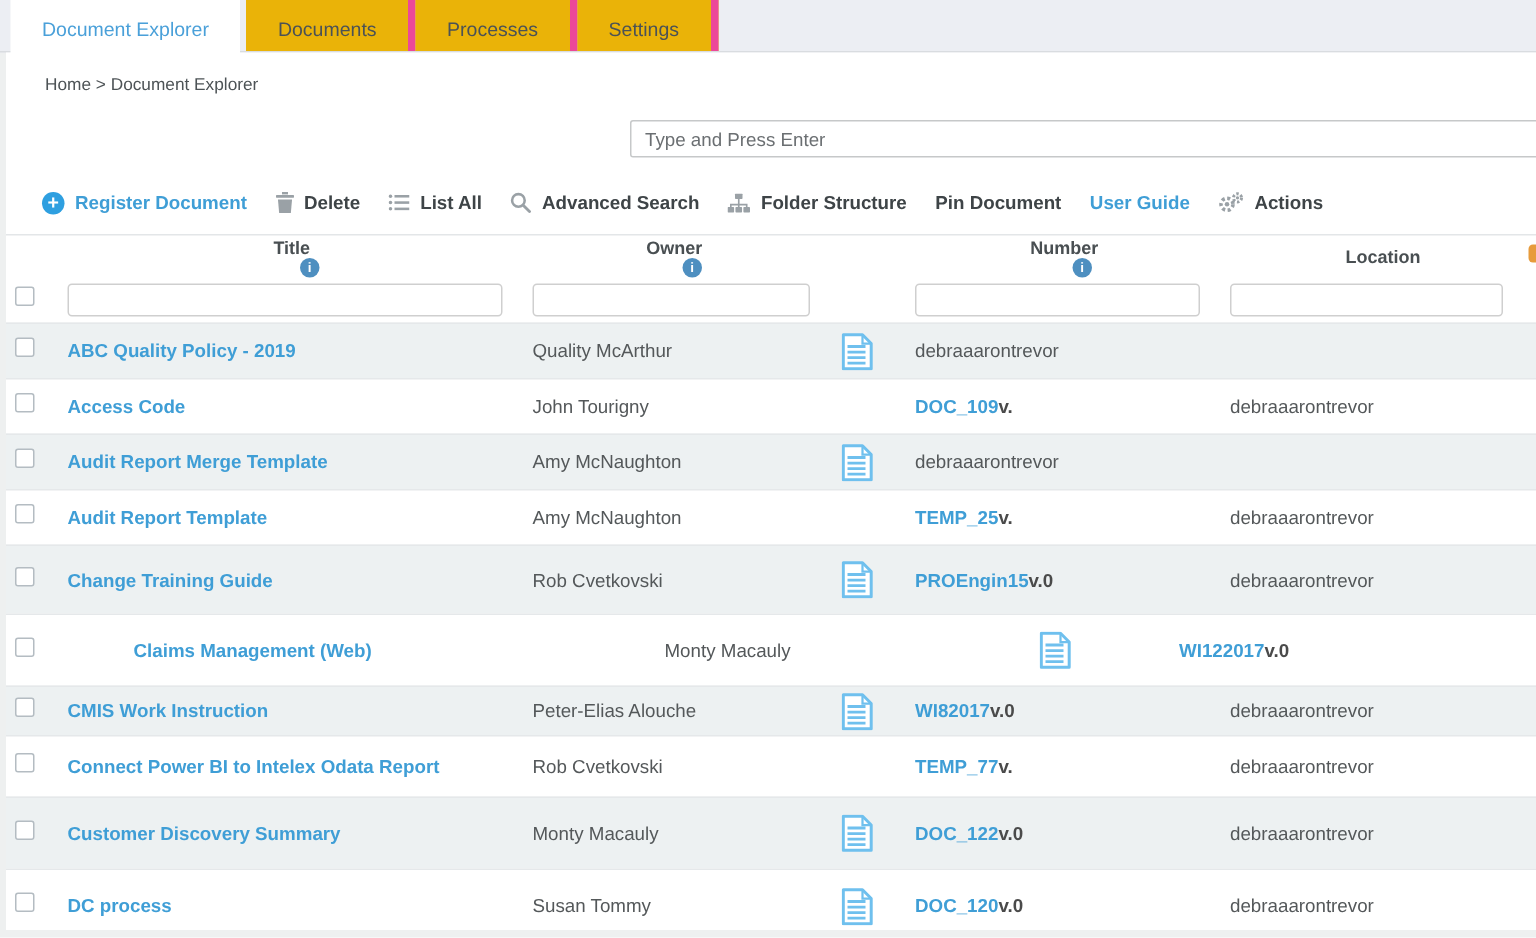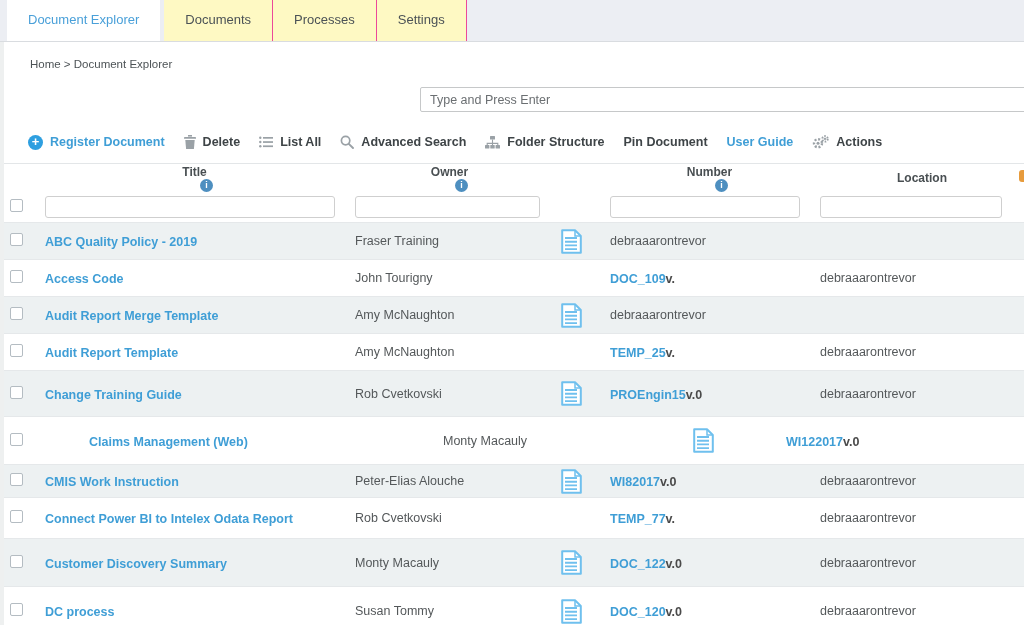--- a/index.html
+++ b/index.html
@@ -4,26 +4,26 @@
 <style>
   * { box-sizing: border-box; margin: 0; padding: 0; }
   html,body { width:1024px; height:625px; overflow:hidden; }
   body {
     font-family: "Liberation Sans", sans-serif;
     background:#eef0f0;
     color:#3e4447;
   }
   
   .tabbar{
-    height:42px; background:#eceef3; border-bottom:1px solid #d9dce0;
+    height:35px; background:#eceef3; border-bottom:1px solid #d9dce0;
     display:flex; align-items:stretch; padding-left:7px; position:relative;
   }
   .tab{
     font-size:13px; line-height:39px; padding:0 21px; color:#4b5256;
-    background:#fef9c3; border-right:1px solid #ec4899; cursor:default;
+    background:#eab308; border-right:5px solid #ec4899; cursor:default;
     white-space:nowrap;
   }
   .tab.active{
     background:#fff; color:#4aa0d9; border-right:none; margin-right:4px;
     height:41px; position:relative; z-index:2;
   }
   
   .panel{
     position:relative; margin-left:4px; background:#fff; height:585px; overflow:hidden;
   }
@@ -206,21 +206,21 @@
       <div class="cell-pad"><input class="fin number" style=""></div>
       <div class="cell-pad"><input class="fin location" style=""></div>
     </div>
   </div>
 
   <div class="tbody">
 
     <div class="grid-row row">
       <div><span class="cb"></span></div>
       <div class="cell-pad"><a class="link">ABC Quality Policy - 2019</a></div>
-      <div class="cell-pad plain">Fraser Training</div>
+      <div class="cell-pad plain">Quality McArthur</div>
       <div class="c-icon">
           <span class="docicon">
             <svg width="21" height="25" viewBox="0 0 21 25">
               <path d="M1.2 1.2 H14 L19.8 7 V23.8 H1.2 Z" fill="#fff" stroke="#6fc0ee" stroke-width="2" stroke-linejoin="round"></path>
               <path d="M14 1.2 V7 H19.8" fill="none" stroke="#6fc0ee" stroke-width="1.5"></path>
               <path d="M4 9 H16 M4 12.7 H16 M4 16.4 H16 M4 20.1 H16" stroke="#6fc0ee" stroke-width="1.9"></path>
             </svg>
           </span>
         </div>
       <div class="cell-pad plain">debraaarontrevor</div>

